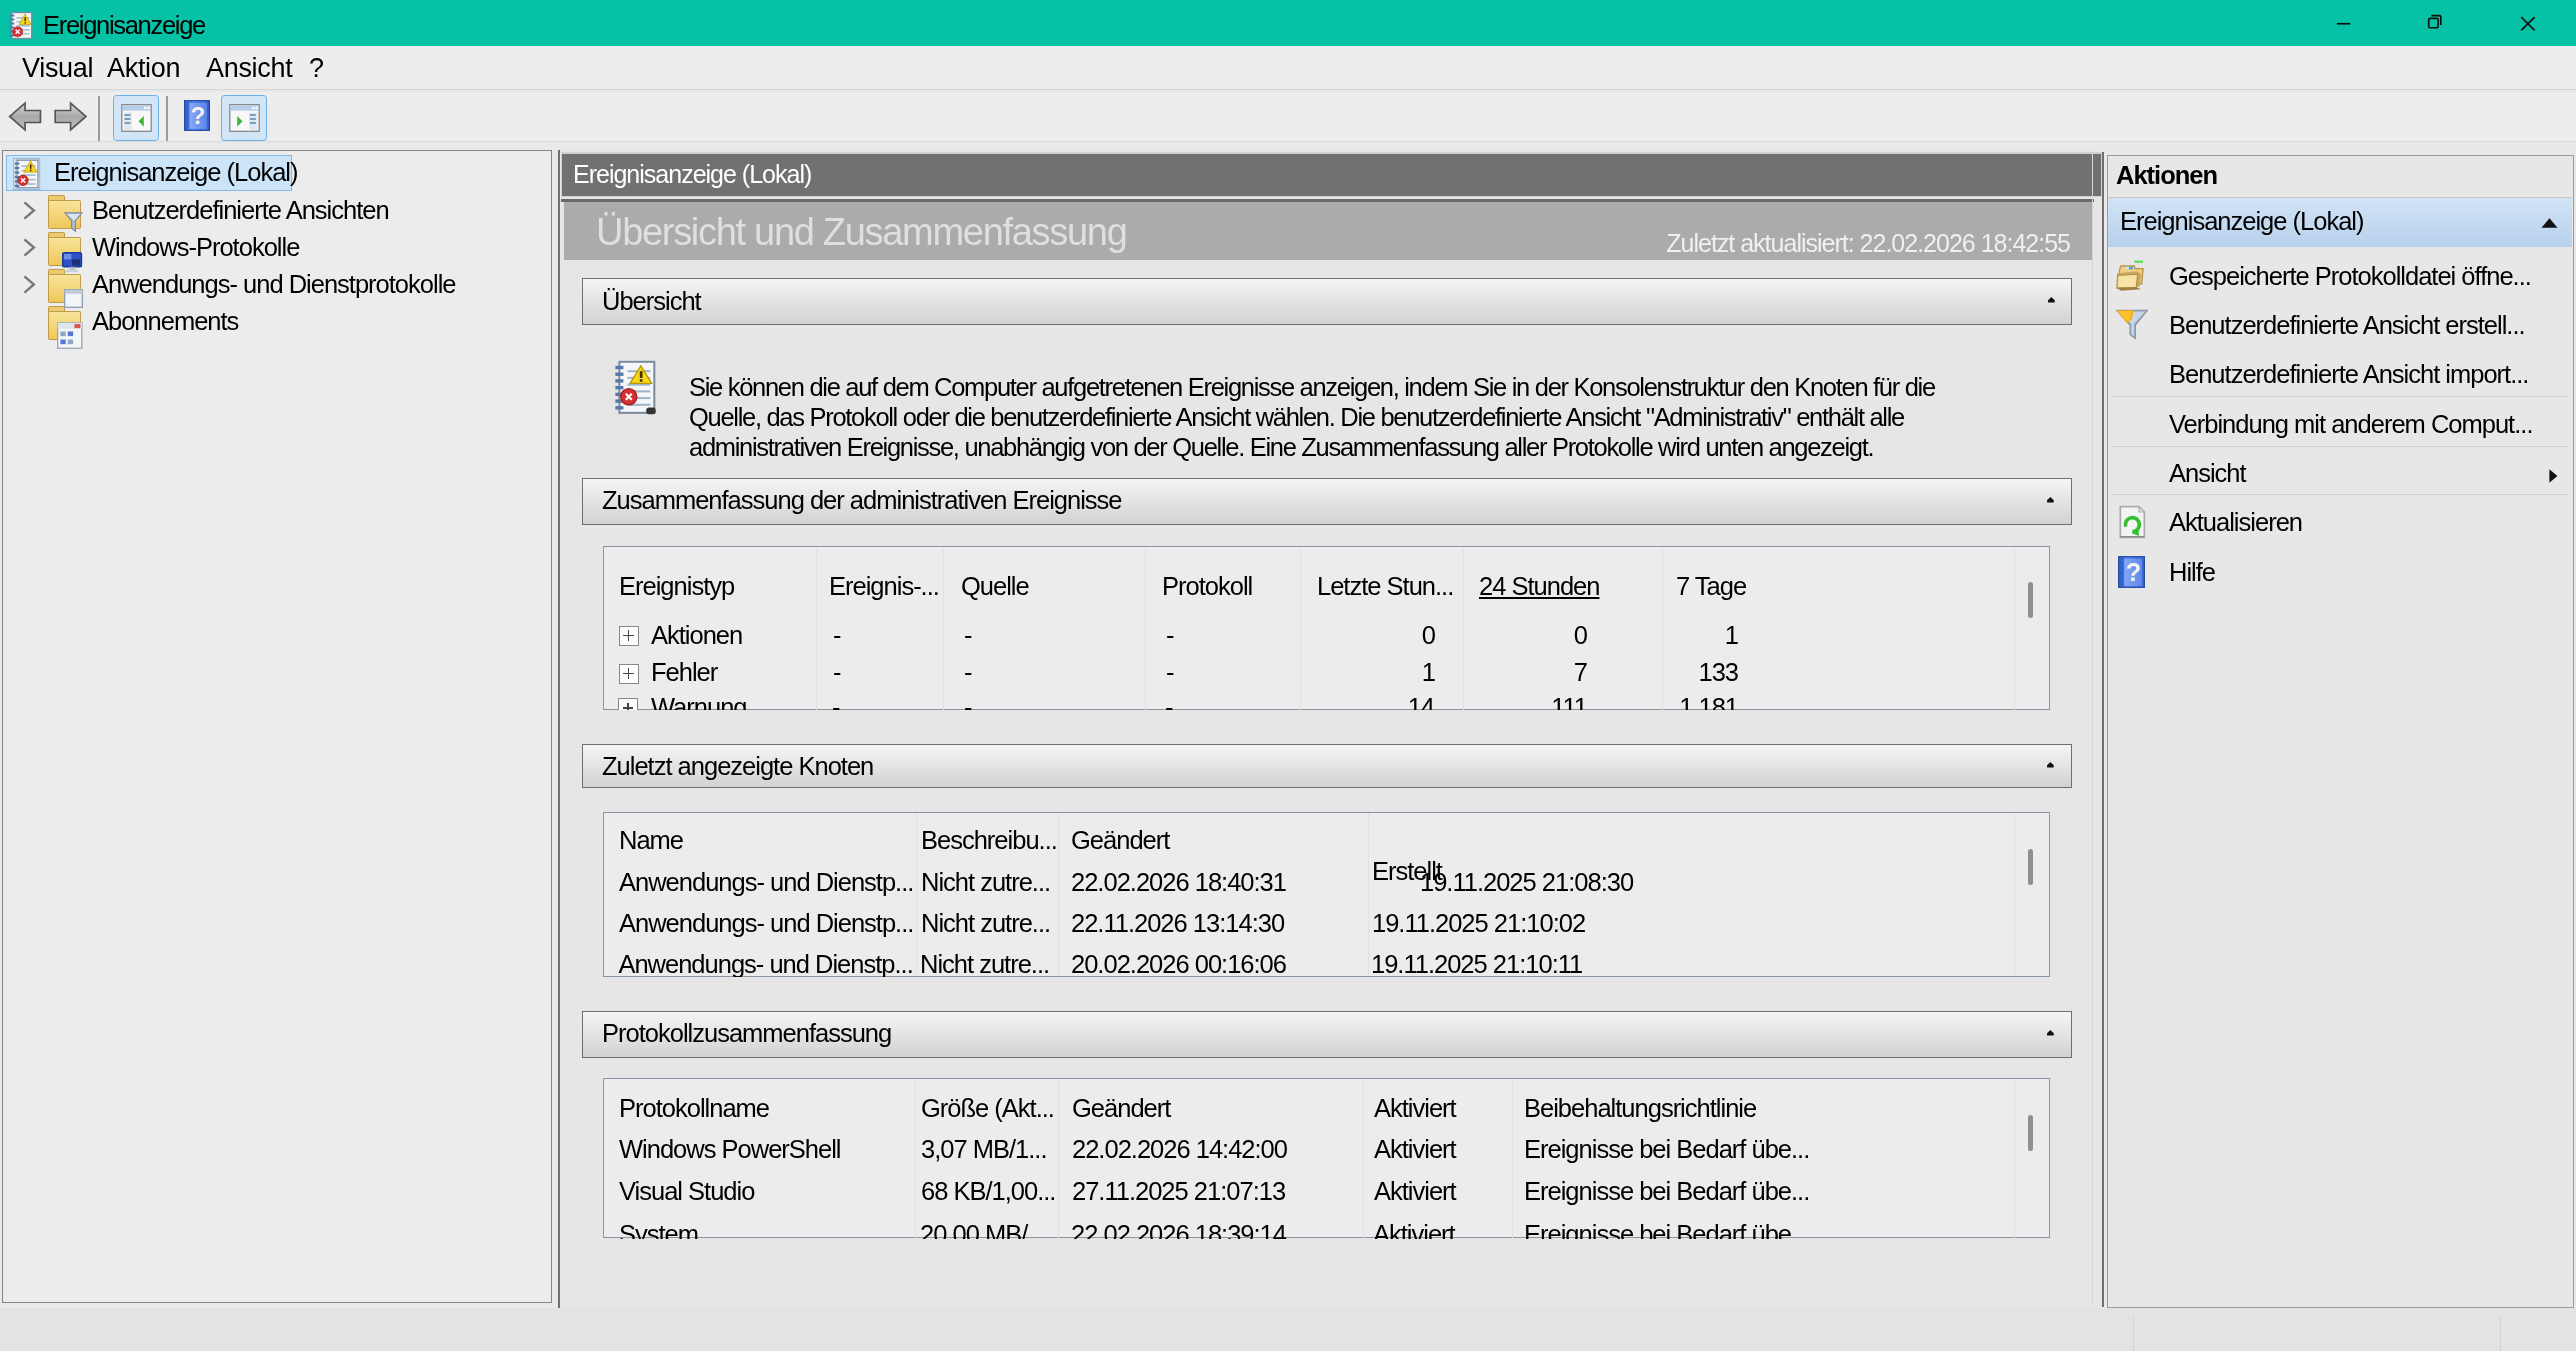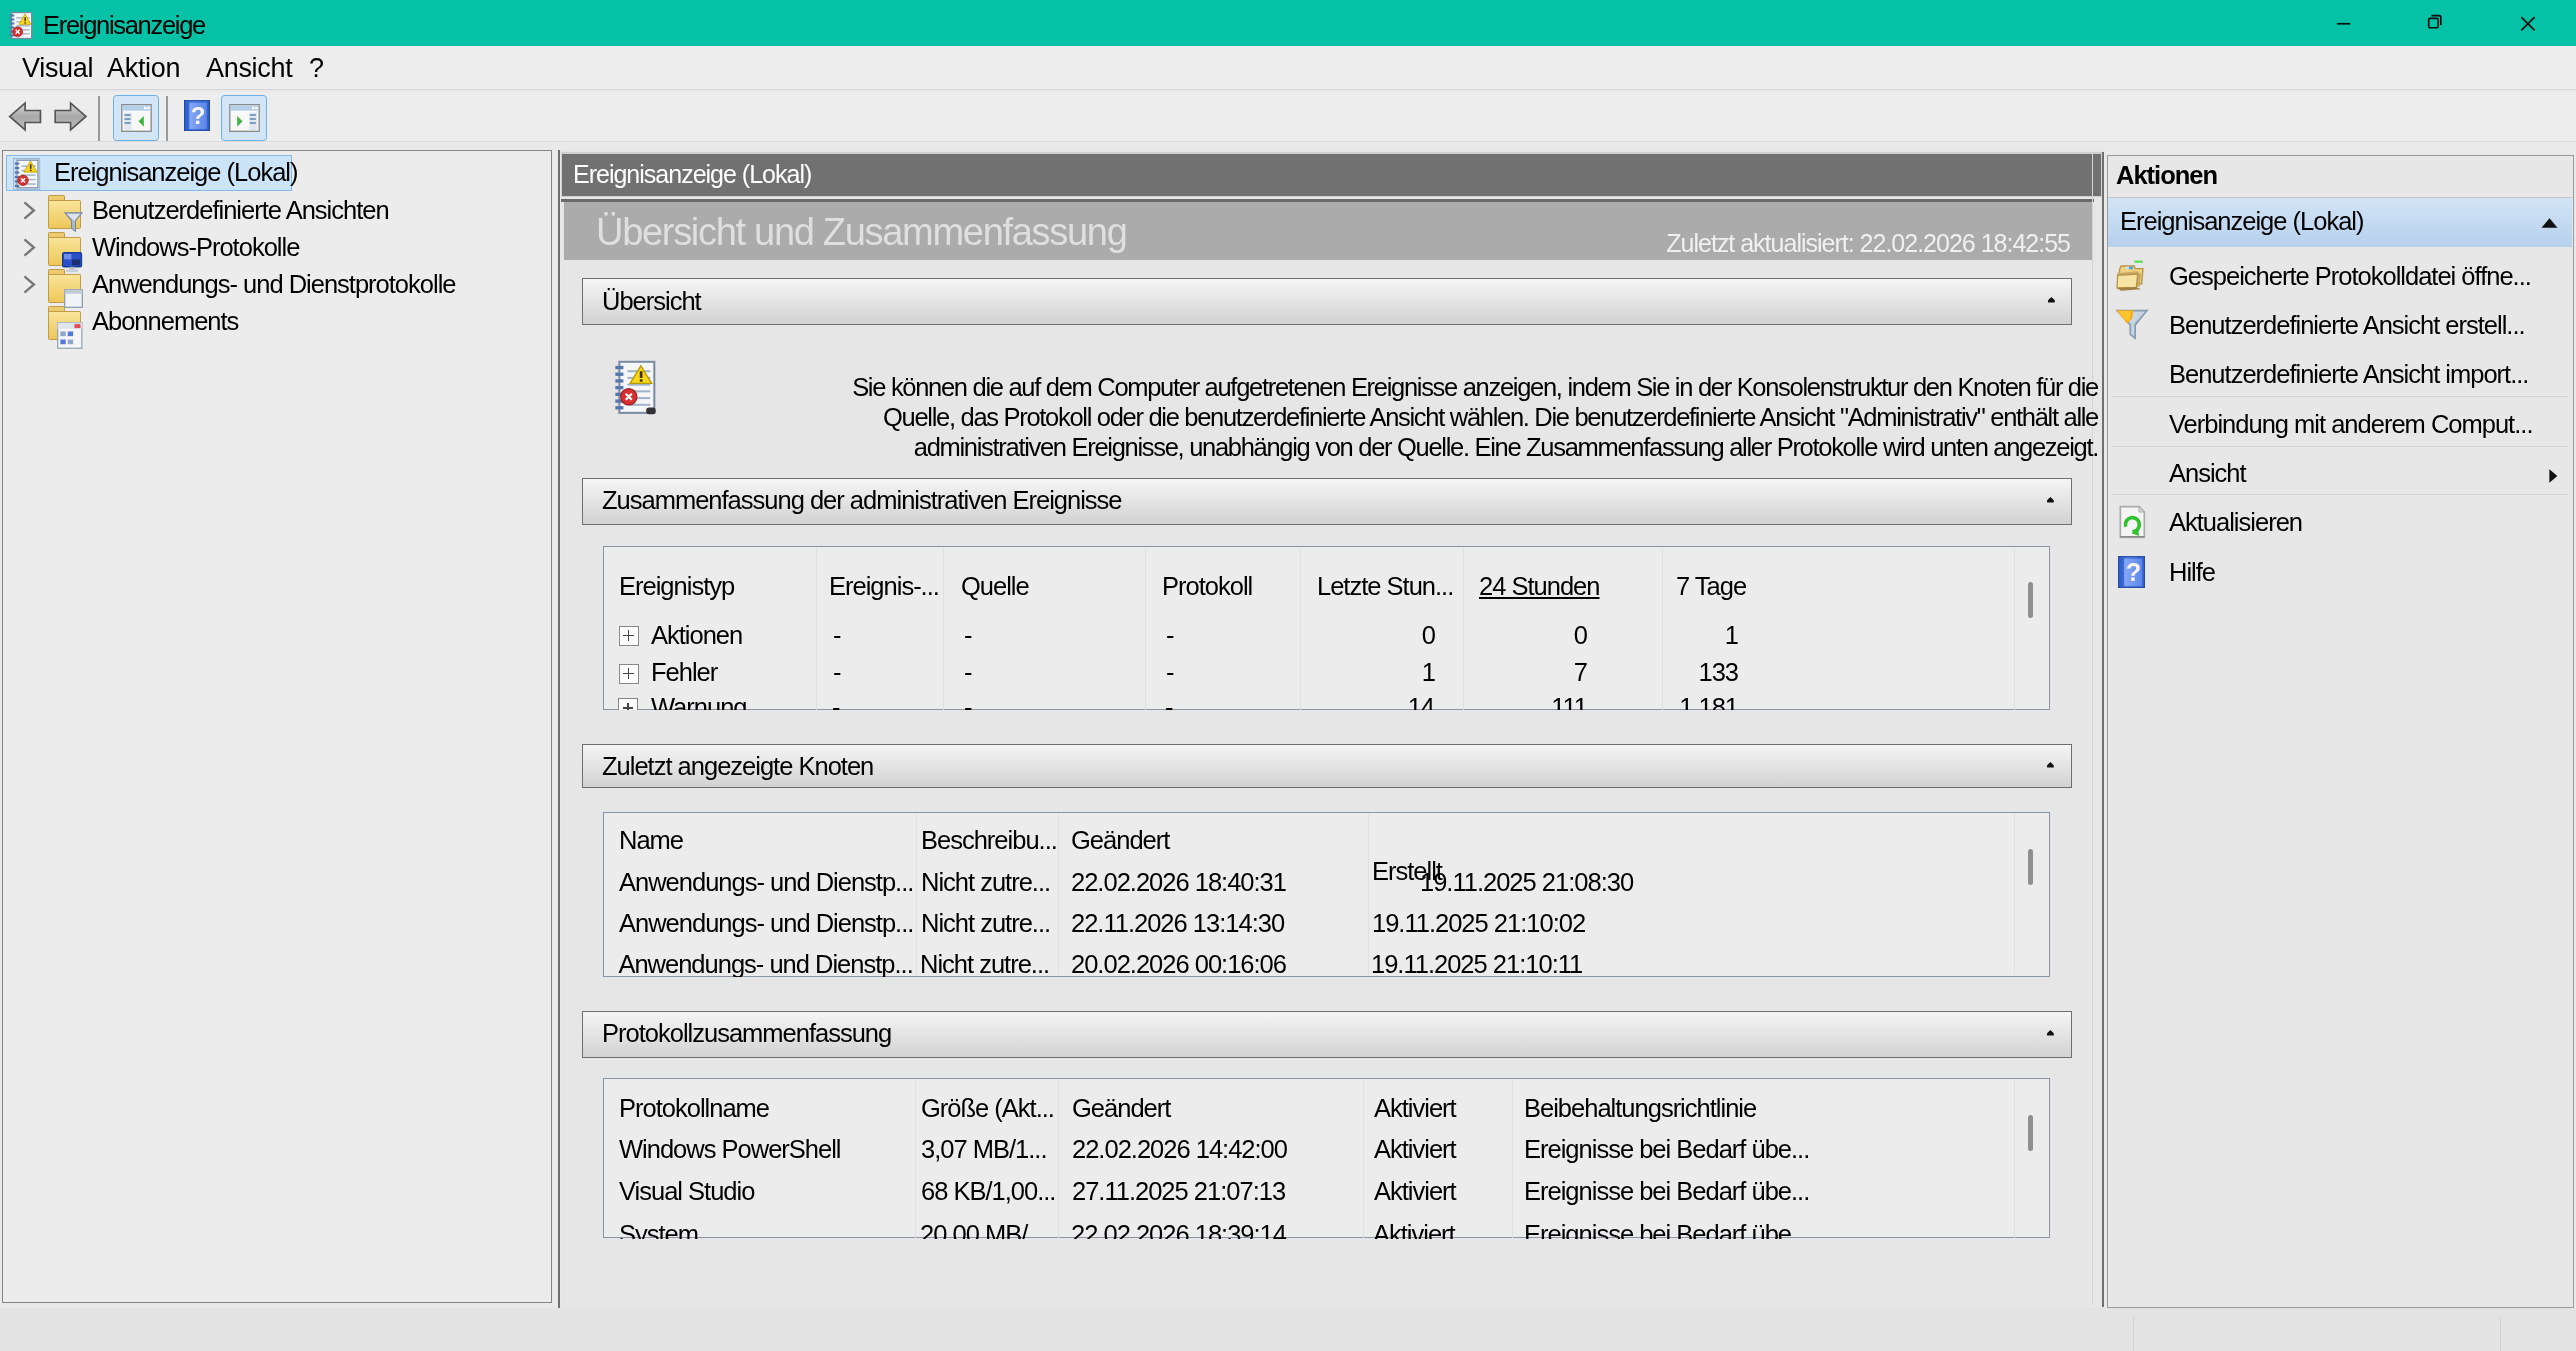--- a/index.html
+++ b/index.html
@@ -134,21 +134,21 @@
 <div class="abs" style="left:596px;top:205px;height:54px;font-size:38px;line-height:54px;letter-spacing:-1.3px;color:#dfdfdf;white-space:nowrap;">Übersicht und Zusammenfassung</div>
 <div class="t" style="right:506px;top:229px;color:#f0f0f0;font-size:25px;">Zuletzt aktualisiert: 22.02.2026 18:42:55</div>
 
 <div class="abs sechead" style="left:582px;top:278px;width:1490px;height:47px;"></div>
 <div class="t" style="left:602px;top:287px;">Übersicht</div>
 <svg class="abs" style="left:2044px;top:295px;" width="14.8" height="9.4" viewBox="0 0 22 14">
     <path d="M 6 8 L 11 3 L 16 8 L 16 11 L 6 11 Z" fill="#111"></path>
   </svg>
 
 <div class="abs" id="bigicon" style="left:614px;top:359px;width:42px;height:57px;"></div>
-<div class="abs" style="left:689px;top:372px;width:1409px;font-size:25.5px;line-height:30px;letter-spacing:-1.3px;white-space:nowrap;text-align:right;">
+<div class="abs" style="left:689px;top:372px;width:1409px;font-size:25.5px;line-height:30px;letter-spacing:-1.3px;white-space:nowrap;">
 Sie können die auf dem Computer aufgetretenen Ereignisse anzeigen, indem Sie in der Konsolenstruktur den Knoten für die<br>
 Quelle, das Protokoll oder die benutzerdefinierte Ansicht wählen. Die benutzerdefinierte Ansicht "Administrativ" enthält alle<br>
 administrativen Ereignisse, unabhängig von der Quelle. Eine Zusammenfassung aller Protokolle wird unten angezeigt.
 </div>
 
 <div class="abs sechead" style="left:582px;top:478px;width:1490px;height:47px;"></div>
 <div class="t" style="left:602px;top:486px;">Zusammenfassung der administrativen Ereignisse</div>
 <svg class="abs" style="left:2043px;top:495px;" width="14.8" height="9.4" viewBox="0 0 22 14">
     <path d="M 6 8 L 11 3 L 16 8 L 16 11 L 6 11 Z" fill="#111"></path>
   </svg>

